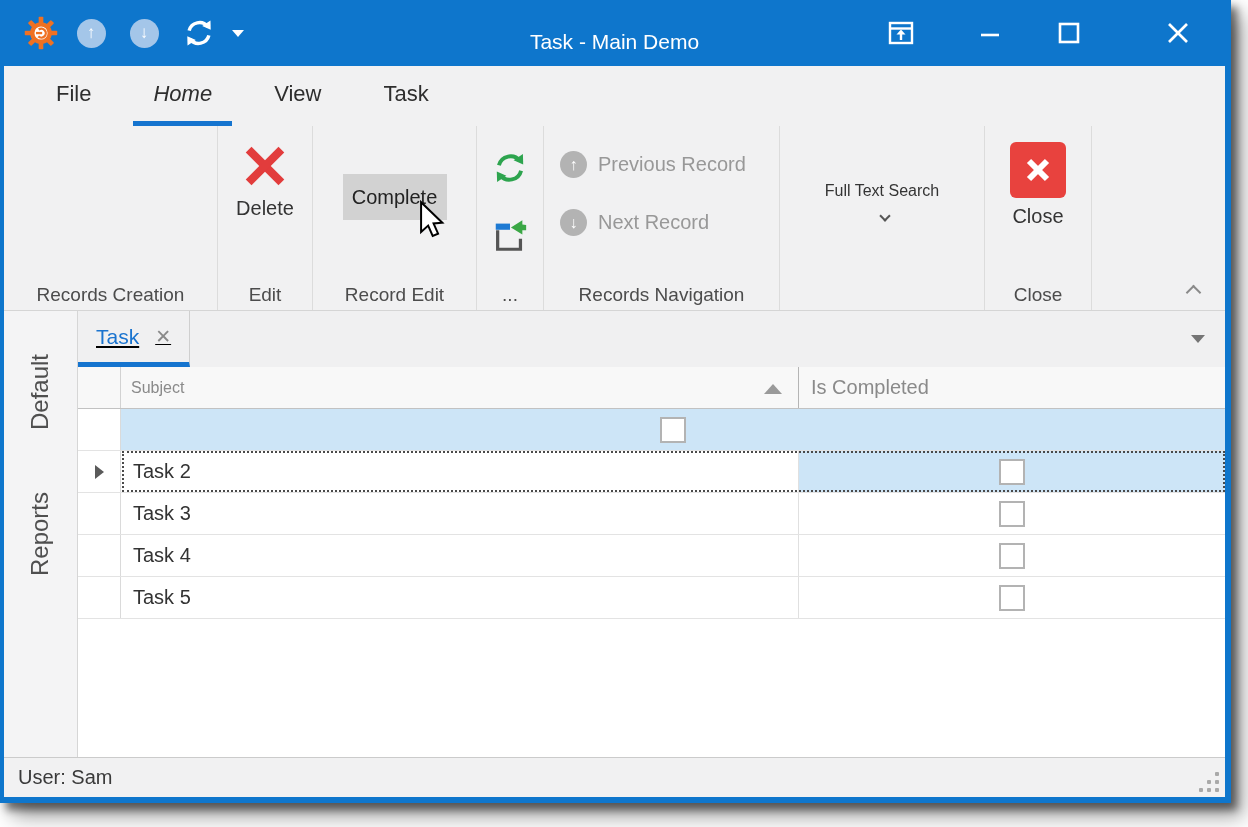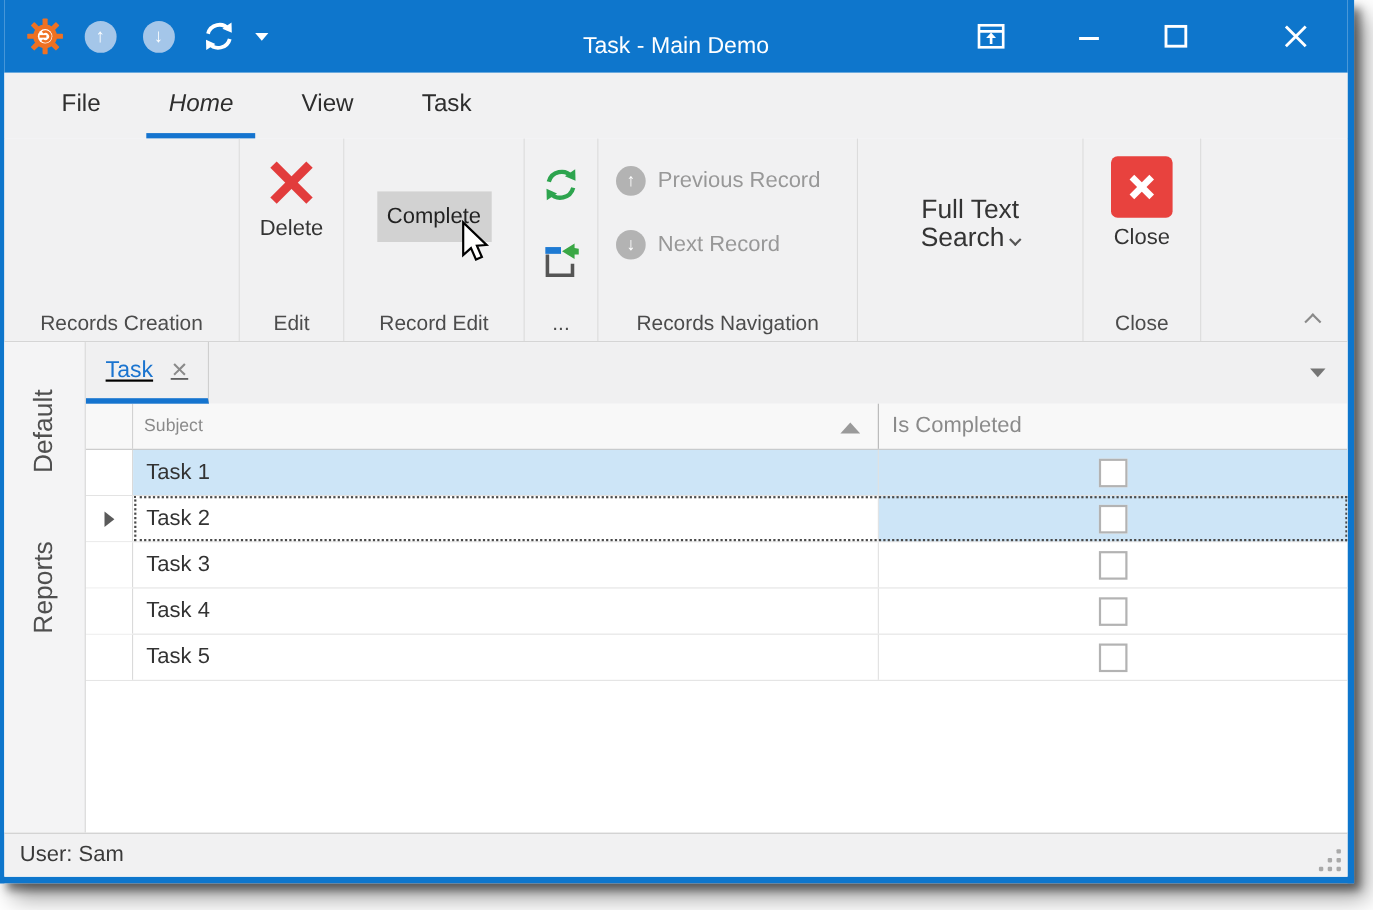--- a/index.html
+++ b/index.html
@@ -52,21 +52,21 @@
                   font-size:20px; color:#222; }
 
   .smallicons { display:flex; flex-direction:column; align-items:center; gap:26px; padding-top:24px; }
 
   .navrow { display:flex; align-items:center; gap:11px; margin-left:16px; }
   .navrow.first { margin-top:25px; } .navrow.second { margin-top:31px; }
   .navcirc { width:27px; height:27px; border-radius:50%; background:#b3b3b3; color:#fff;
              font-size:16px; font-weight:bold; display:flex; align-items:center; justify-content:center; flex:none; }
   .navlbl { font-size:20px; color:#989898; white-space:nowrap; }
 
-  .fts { margin:52px auto 0 auto; width:116px; text-align:center; font-size:24px; color:#343434; line-height:26px; }
+  .fts { margin:52px auto 0 auto; width:116px; text-align:center; font-size:16px; color:#343434; line-height:26px; }
   .fts .chev { width:8px; height:8px; border-color:#555; margin-left:6px; margin-bottom:2px; }
 
   .closebtn-icon { width:56px; height:56px; background:#e8423e; border-radius:6px;
                    display:flex; align-items:center; justify-content:center; }
 
   .collapse-chev { position:absolute; right:26px; bottom:12px; width:11px; height:11px;
                    border-left:2.5px solid #8a8a8a; border-top:2.5px solid #8a8a8a; transform:rotate(45deg); }
 
   
   .main { flex:1; display:flex; background:#fff; overflow:hidden; }
@@ -308,21 +308,20 @@
             <span>Subject</span>
             <span class="sort-asc"></span>
           </div>
           <div class="gh-completed">
             <span>Is Completed</span>
           </div>
         </div>
 
         <div class="grow selected">
           <div class="g-gutter"></div>
-          <div class="g-subject">Task 1</div>
           <div class="g-completed">
             <span class="checkbox"></span>
           </div>
         </div>
 
         <div class="grow focused">
           <div class="g-gutter">
             <span class="row-indicator"></span>
           </div>
           <div class="g-subject">Task 2</div>

